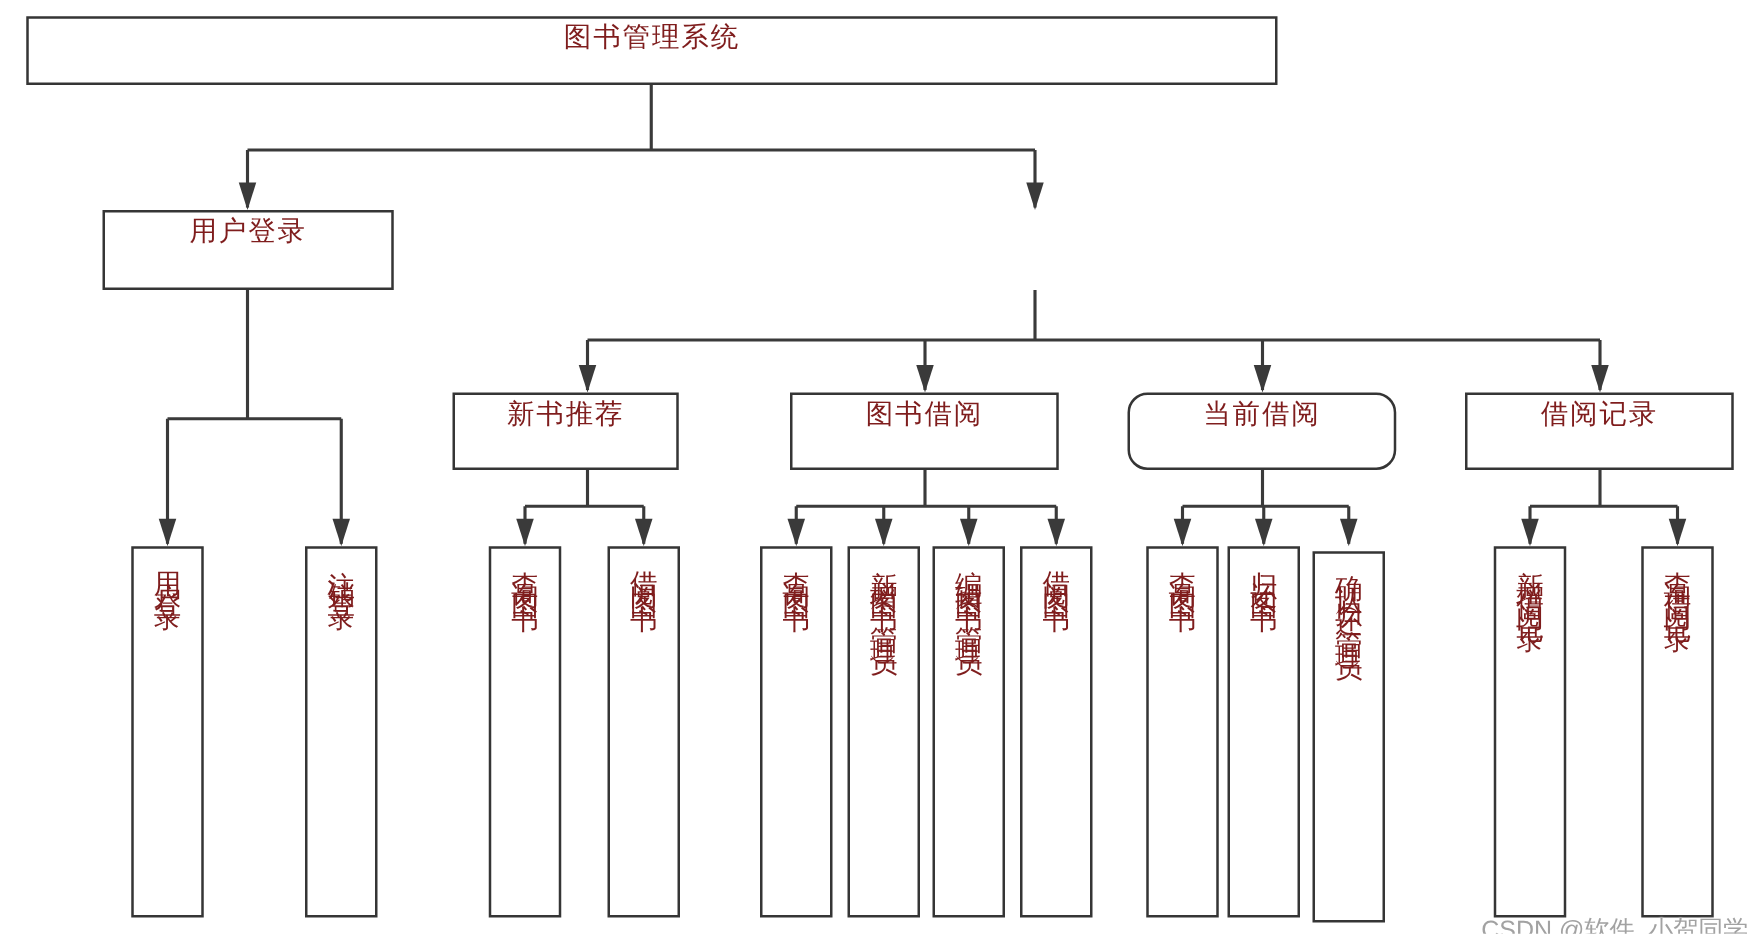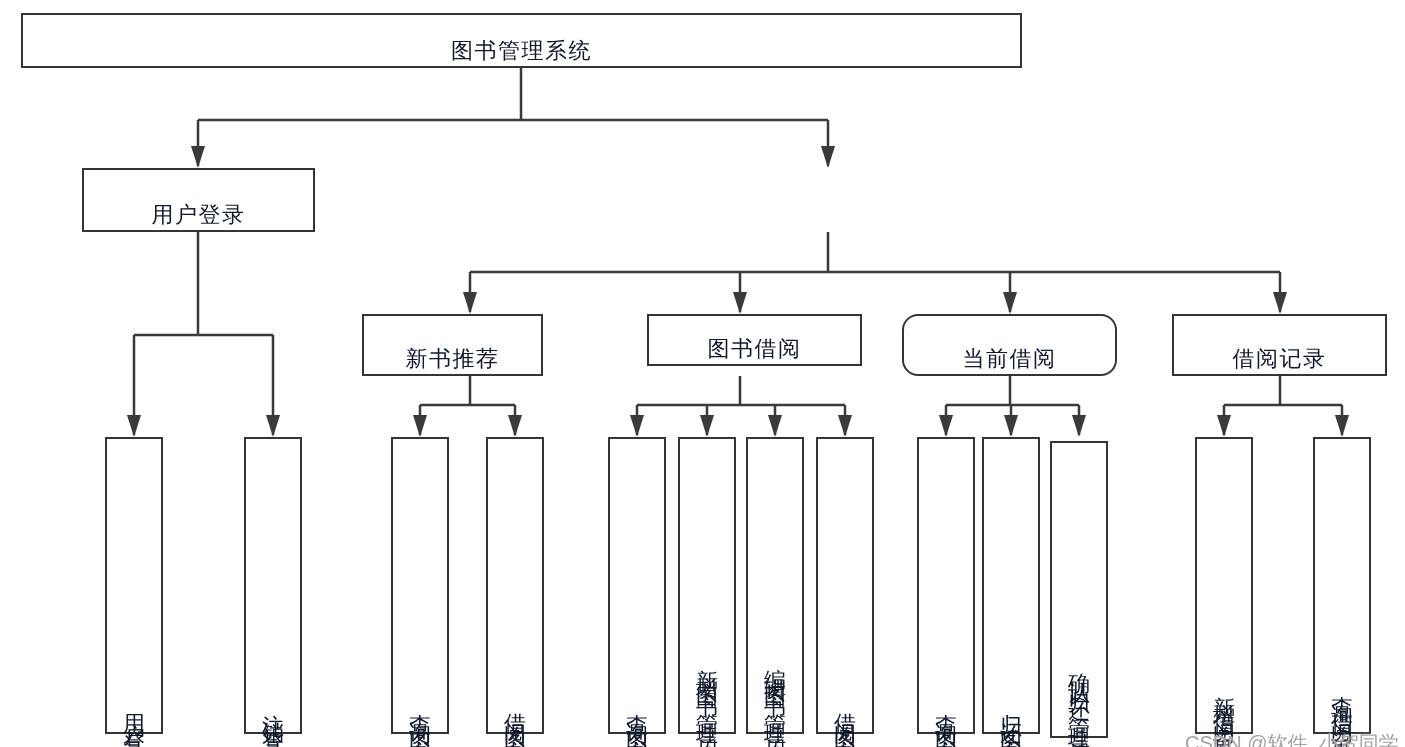--- a/index.html
+++ b/index.html
@@ -23,23 +23,23 @@
     top: 0;
     width: 1405px;
     height: 747px;
     pointer-events: none;
   }
   .box {
     position: absolute;
     box-sizing: border-box;
     border: 2.5px solid #353535;
     background: #ffffff;
-    color: #0f172a;
+    color: #7f1d1d;
     display: flex;
-    align-items: flex-end;
+    align-items: flex-start;
     justify-content: center;
     z-index: 2;
   }
   .hlabel {
     font-size: 22px;
     letter-spacing: 1.5px;
     white-space: nowrap;
   }
   .vlabel {
     writing-mode: vertical-rl;
@@ -103,21 +103,21 @@
     <span class="hlabel">图书管理系统</span>
   </div>
 
   <div class="box" style="left:82px; top:168px; width:233px; height:64px;">
     <span class="hlabel">用户登录</span>
   </div>
 
   <div class="box" style="left:362px; top:314px; width:181px; height:62px;">
     <span class="hlabel">新书推荐</span>
   </div>
-  <div class="box" style="left:632px; top:314px; width:215px; height:52px;margin-left:15px;">
+  <div class="box" style="left:632px; top:314px; width:215px; height:62px;">
     <span class="hlabel">图书借阅</span>
   </div>
   <div class="box" style="left:902px; top:314px; width:215px; height:62px;border-radius:16px;">
     <span class="hlabel">当前借阅</span>
   </div>
   <div class="box" style="left:1172px; top:314px; width:215px; height:62px;">
     <span class="hlabel">借阅记录</span>
   </div>
 
   <div class="box" style="left:105px; top:437px; width:58px; height:297px;">

